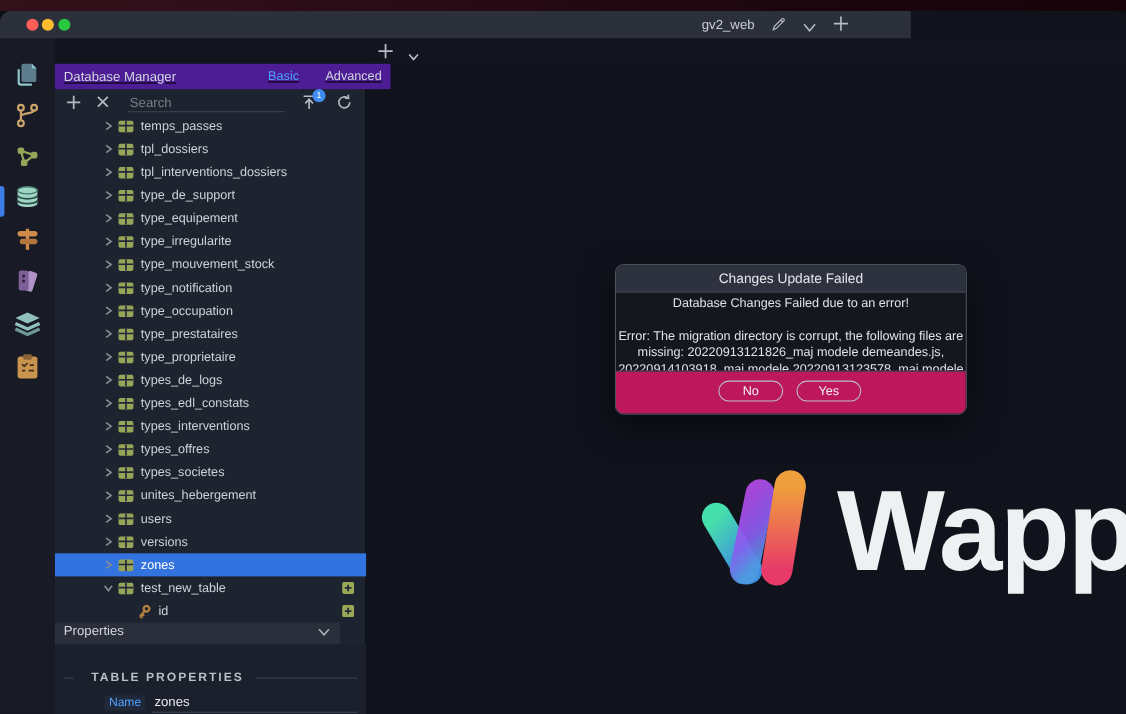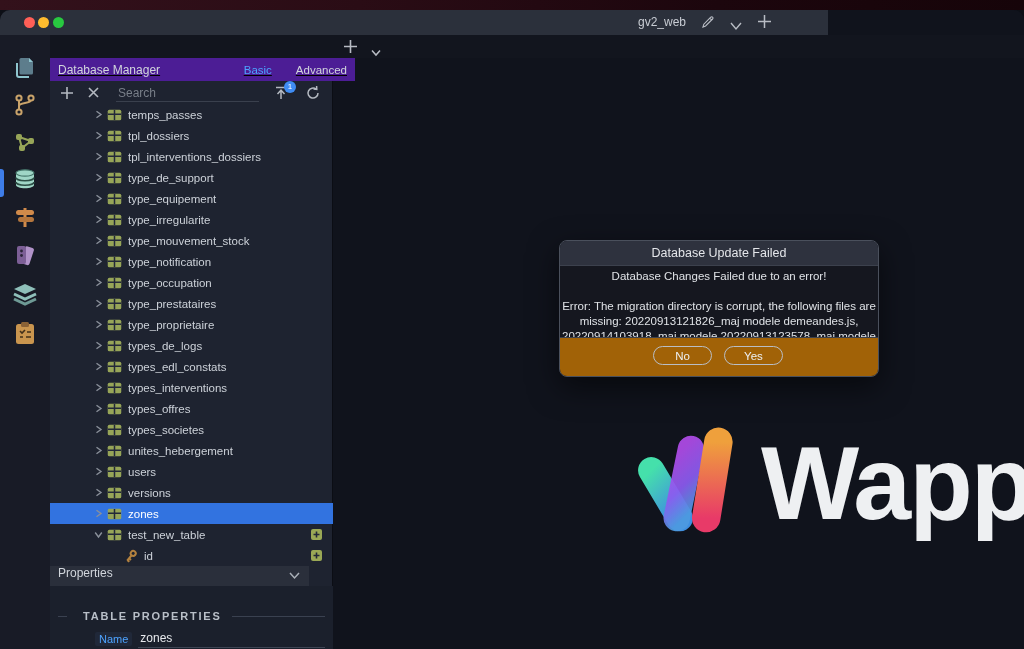--- a/index.html
+++ b/index.html
@@ -88,21 +88,21 @@
   #dialog { left:559px; top:230px; width:320px; height:137px;
     background:#15171f; border:1px solid #4a505c; border-radius:8px;
     box-shadow:0 10px 30px rgba(0,0,0,.55); overflow:hidden; }
   #dialog-header { height:25px; background:#2e323e; border-bottom:1px solid #3c414d;
     display:flex; align-items:center; justify-content:center;
     color:#e4e6ea; font-size:12.5px; }
   #dialog-message { height:71px; overflow:hidden; padding-top:3px; }
   .dlg-line { color:#dfe2e6; font-size:11.5px; line-height:15px; text-align:center;
     white-space:nowrap; }
   .dlg-gap { height:15px; }
-  #dialog-footer { height:40px; background:#a16207; border-top:1px solid #3c414d;
+  #dialog-footer { height:40px; background:#be185d; border-top:1px solid #3c414d;
     position:relative; }
   .dlg-btn { position:absolute; top:8px; width:59px; height:19px;
     border:1px solid #b9bec6; border-radius:10px; background:transparent;
     color:#eef0f3; font-size:11.5px; font-family:"Liberation Sans",sans-serif; }
   #btn-no  { left:93px; }
   #btn-yes { left:164px; }
 
   
   #logo { left:633px; top:414px; width:391px; height:120px; overflow:hidden; }
   #wordmark { position:absolute; left:128px; top:4px; font-size:104px;
@@ -629,21 +629,21 @@
         <span id="section-line" class="sline"></span>
       </div>
       <div id="name-row">
         <span id="name-label">Name</span>
         <span id="name-value">zones</span>
       </div>
     </div>
   </div>
 
   <div id="dialog" class="abs">
-    <div id="dialog-header">Database Update Failed</div>
+    <div id="dialog-header">Changes Update Failed</div>
     <div id="dialog-message">
         <div class="dlg-line">Database Changes Failed due to an error!</div>
         <div class="dlg-gap"></div>
         <div class="dlg-line">Error: The migration directory is corrupt, the following files are</div>
         <div class="dlg-line">missing: 20220913121826_maj modele demeandes.js,</div>
         <div class="dlg-line">20220914103918_maj modele 20220913123578_maj modele</div>
       </div>
     <div id="dialog-footer">
       <button id="btn-no" class="dlg-btn">No</button>
       <button id="btn-yes" class="dlg-btn">Yes</button>

